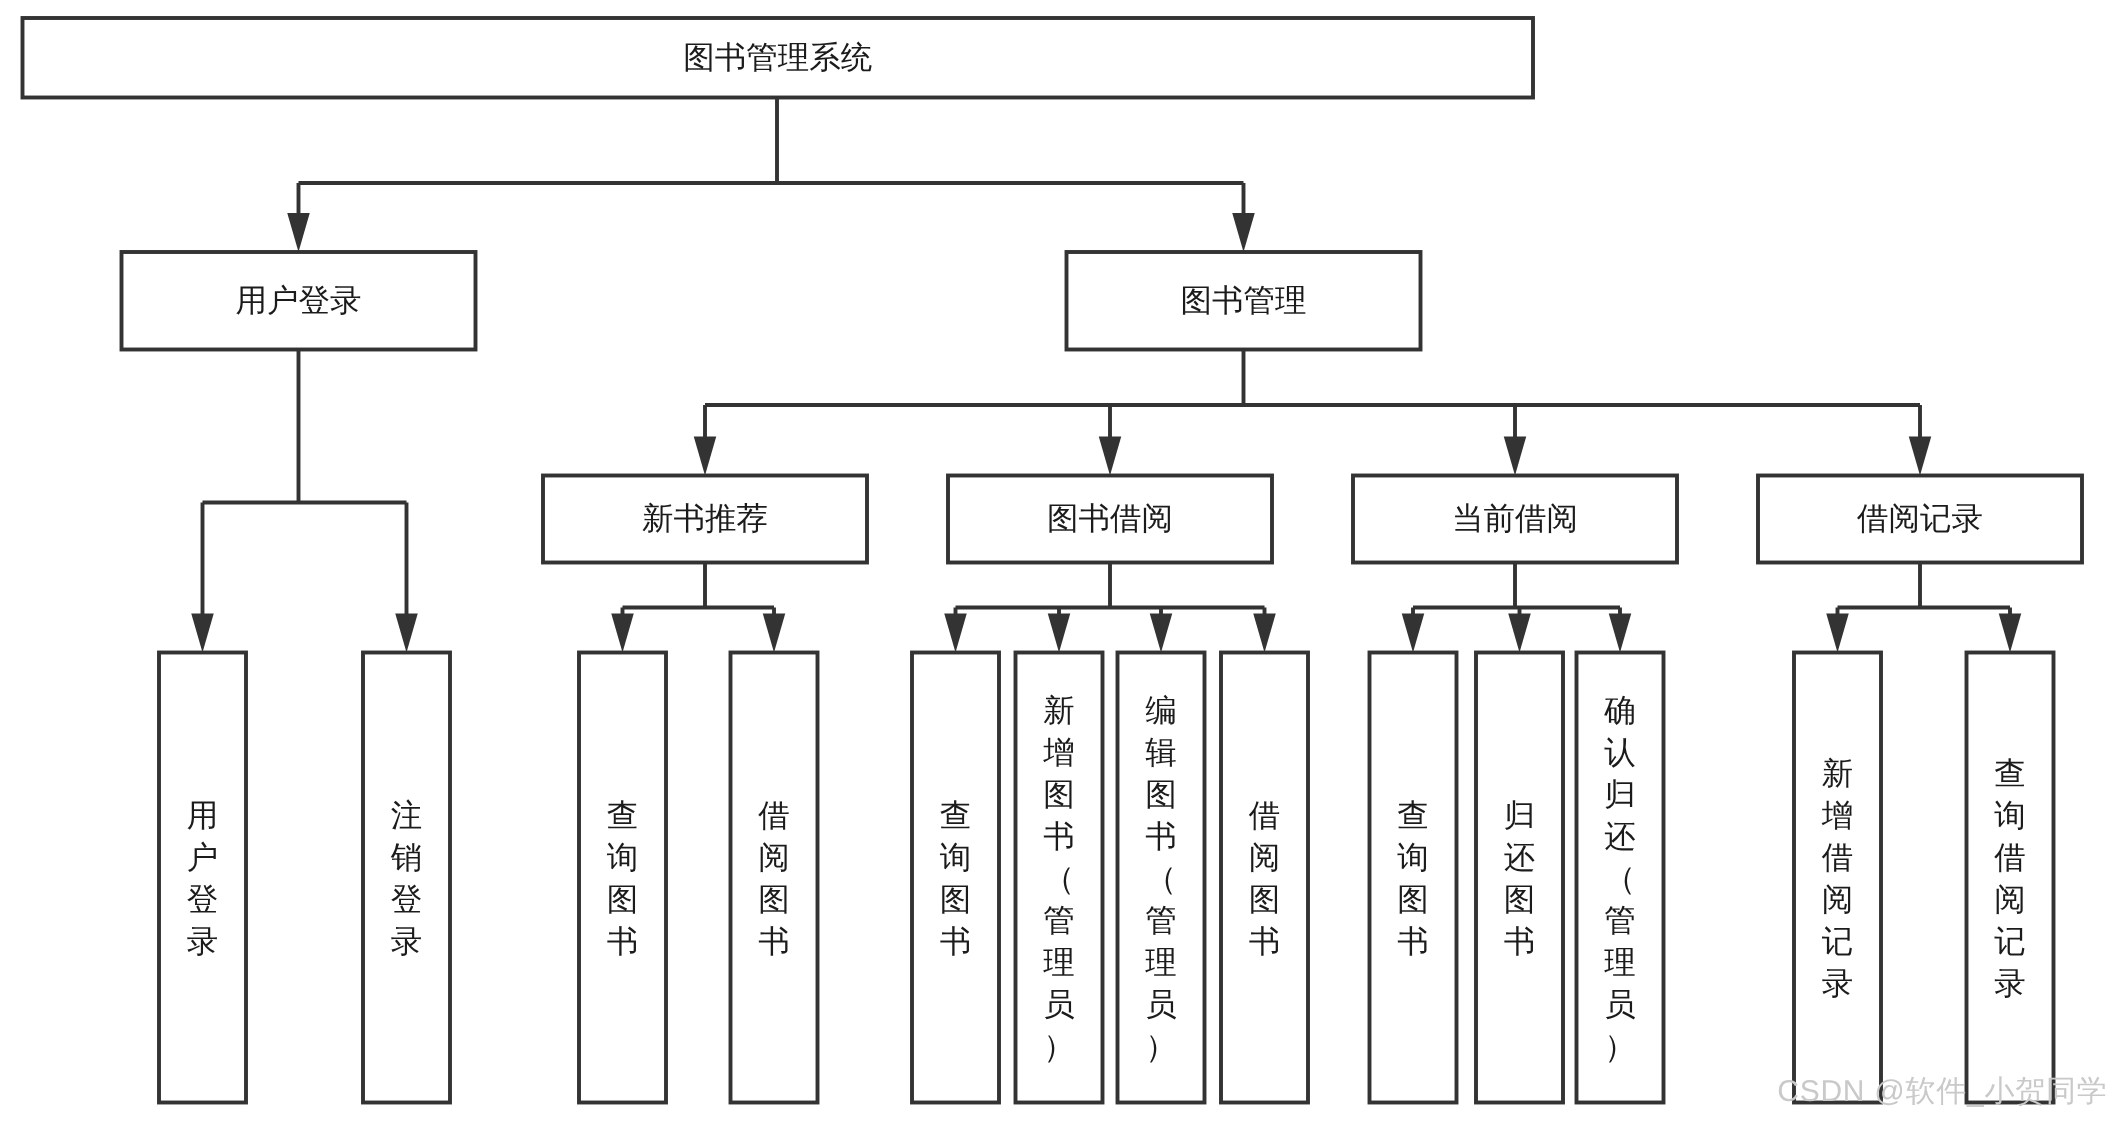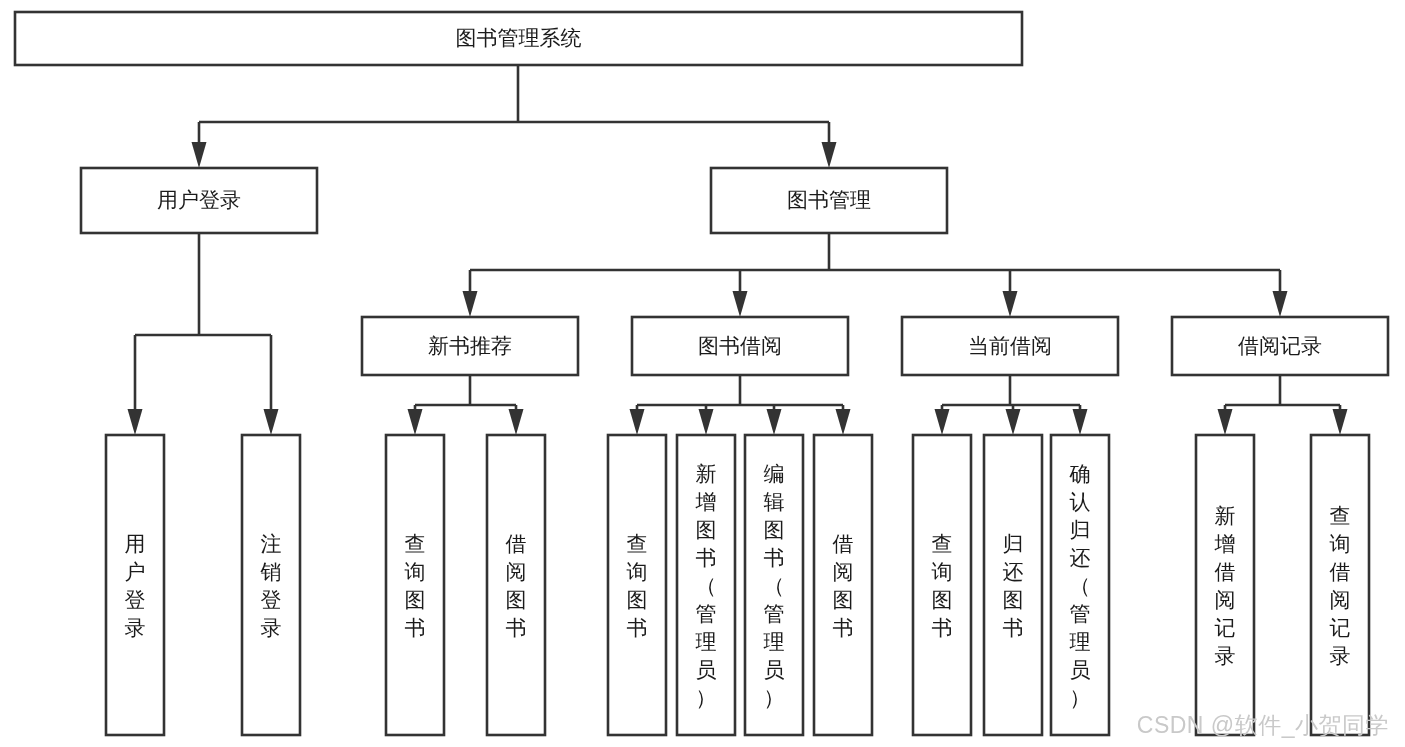--- a/index.html
+++ b/index.html
@@ -50,24 +50,24 @@
     stroke-width: 2.6;
     fill: none;
     stroke-linecap: butt;
   }
   .arrow-head {
     fill: #333333;
     stroke: none;
   }
   .watermark-text {
     position: absolute;
-    right: 16px;
+    right: 0;
     bottom: 6px;
     color: #c9c9c9;
-    font-size: 23px;
+    font-size: 20px;
     font-family: "Liberation Sans", "DejaVu Sans", sans-serif;
     white-space: nowrap;
     letter-spacing: 0.5px;
   }
 </style>
 </head>
 <body>
 
 <div id="diagram-root">
   <svg class="diagram-canvas" id="diagram-svg" viewBox="0 0 1405 747" xmlns="http://www.w3.org/2000/svg">

